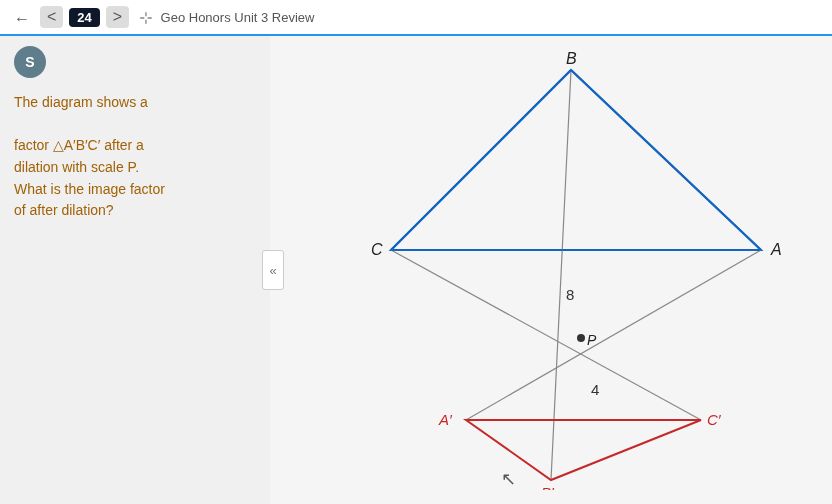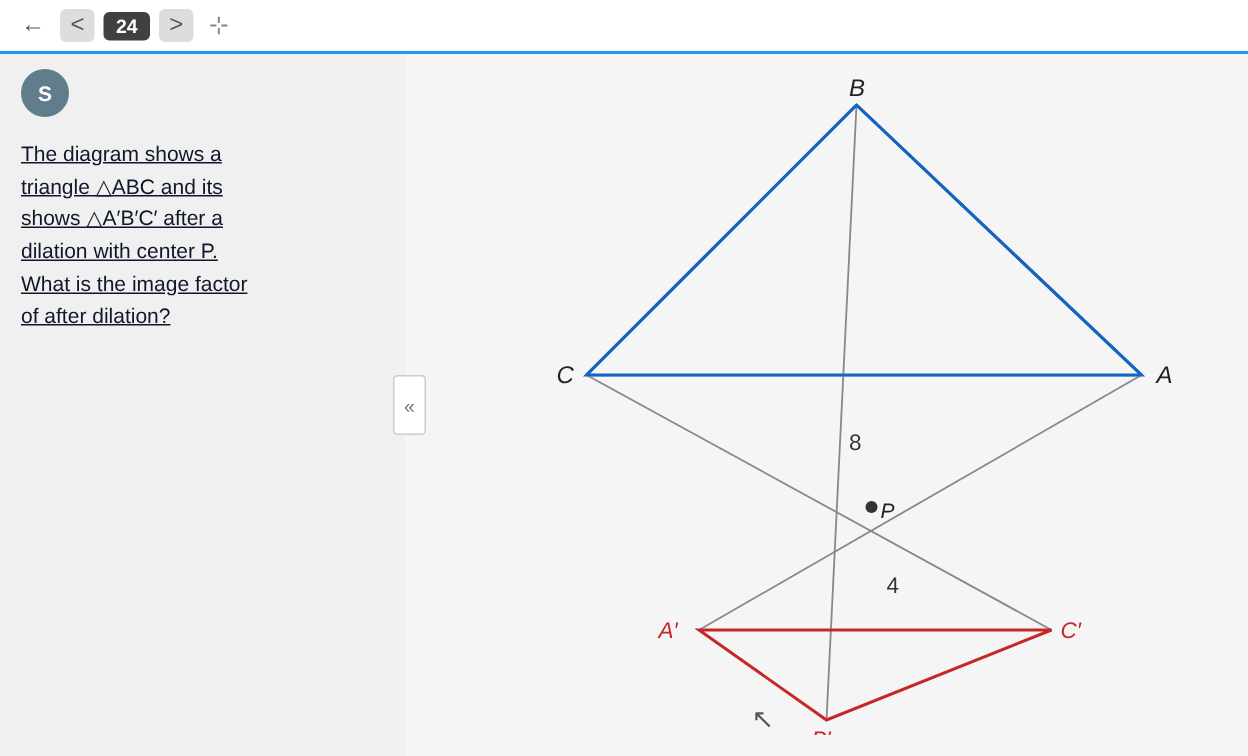--- a/index.html
+++ b/index.html
@@ -30,21 +30,21 @@
       cursor: pointer;
       display: flex;
       align-items: center;
       justify-content: center;
       color: #555;
       font-size: 16px;
       padding: 2px 4px;
     }
 
     .page-number-box {
-      background: #404040;
+      background: #0f172a;
       color: white;
       border-radius: 4px;
       font-size: 13px;
       font-weight: bold;
       padding: 2px 8px;
       min-width: 28px;
       text-align: center;
     }
 
     .star-btn {
@@ -89,23 +89,22 @@
       align-items: center;
       justify-content: center;
       color: white;
       font-size: 14px;
       font-weight: bold;
       margin-bottom: 14px;
     }
 
     .question-text {
       font-size: 14px;
-      color: #0f172a;
+      color: #a16207;
       line-height: 1.55;
-      text-decoration: underline;
     }
 
     .collapse-btn {
       position: absolute;
       right: -14px;
       top: 50%;
       transform: translateY(-50%);
       background: white;
       border: 1px solid #ccc;
       border-radius: 3px;
@@ -145,31 +144,32 @@
   <button class="nav-btn" style="background:#ddd;border-radius:4px;padding:2px 7px;">
     <span>&lt;</span>
   </button>
   <div class="page-number-box">24</div>
   <button class="nav-btn" style="background:#ddd;border-radius:4px;padding:2px 7px;">
     <span>&gt;</span>
   </button>
   <button class="star-btn">
     <span>⊹</span>
   </button>
+  <span class="title-text">Geo Honors Unit 3 Review</span>
 </div>
 
 <div class="main-content">
 
   <div class="left-panel">
     <div class="avatar">S</div>
     <div class="question-text">
       <span>The diagram shows a</span><br>
-      <span>triangle △ABC and its</span><br>
-      <span>shows △A′B′C′ after a</span><br>
-      <span>dilation with center P.</span><br>
+      <br>
+      <span>factor △A′B′C′ after a</span><br>
+      <span>dilation with scale P.</span><br>
       <span>What is the image factor</span><br>
       <span>of after dilation?</span>
     </div>
     <button class="collapse-btn">
       <span>«</span>
     </button>
   </div>
 
   <div class="diagram-area">
     <svg class="diagram-svg" viewBox="0 0 560 440">

